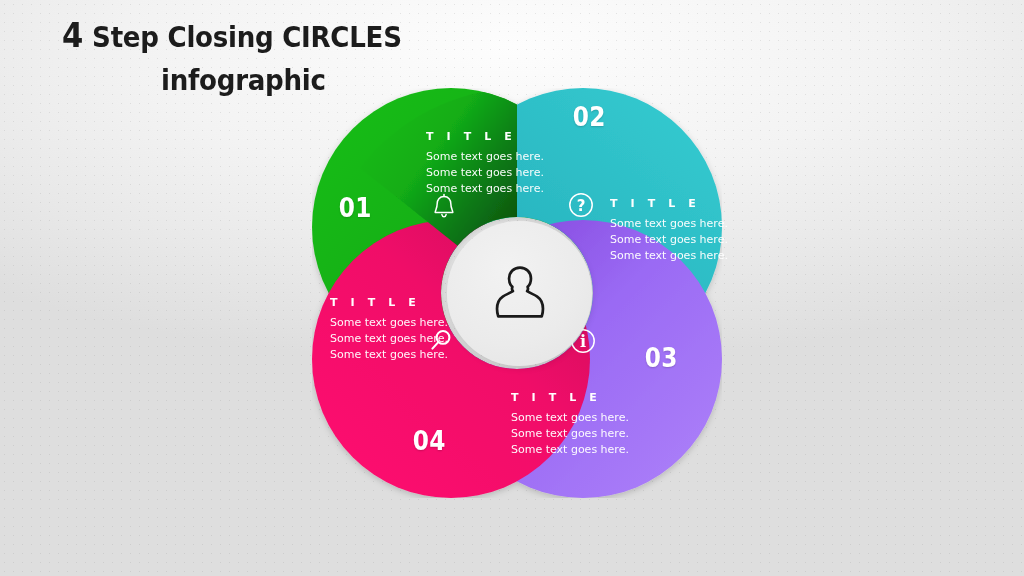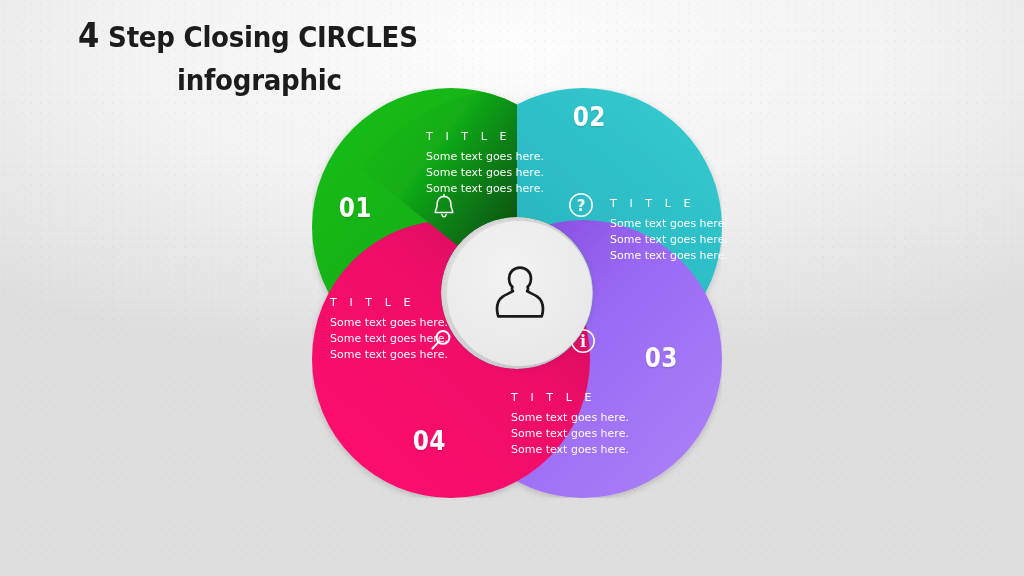--- a/index.html
+++ b/index.html
@@ -28,21 +28,21 @@
     inset: 0;
     background-image:
       radial-gradient(circle, rgba(150,150,150,0.22) 0.6px, rgba(0,0,0,0) 0.8px);
     background-size: 9px 9px;
     pointer-events: none;
   }
 
   
   #title-block {
     position: absolute;
-    left: 78px;
+    left: 62px;
     top: 16px;
     width: 420px;
     color: #1c1c1c;
     line-height: 1.12;
   }
   .title-line {
     font-family: "DejaVu Sans", sans-serif;
     font-weight: bold;
     font-size: 29px;
     letter-spacing: -0.3px;
@@ -97,21 +97,21 @@
 
   
   .seg-text {
     position: absolute;
     width: 125px;
     color: #ffffff;
     user-select: none;
   }
   .seg-title {
     font-size: 11px;
-    font-weight: normal;
+    font-weight: bold;
     letter-spacing: 4.6px;
     margin-bottom: 6px;
   }
   .seg-body {
     font-size: 11px;
     line-height: 1.45;
     font-weight: normal;
     opacity: 0.97;
   }
   #text-01 { left: 114px; top: 42px; }

